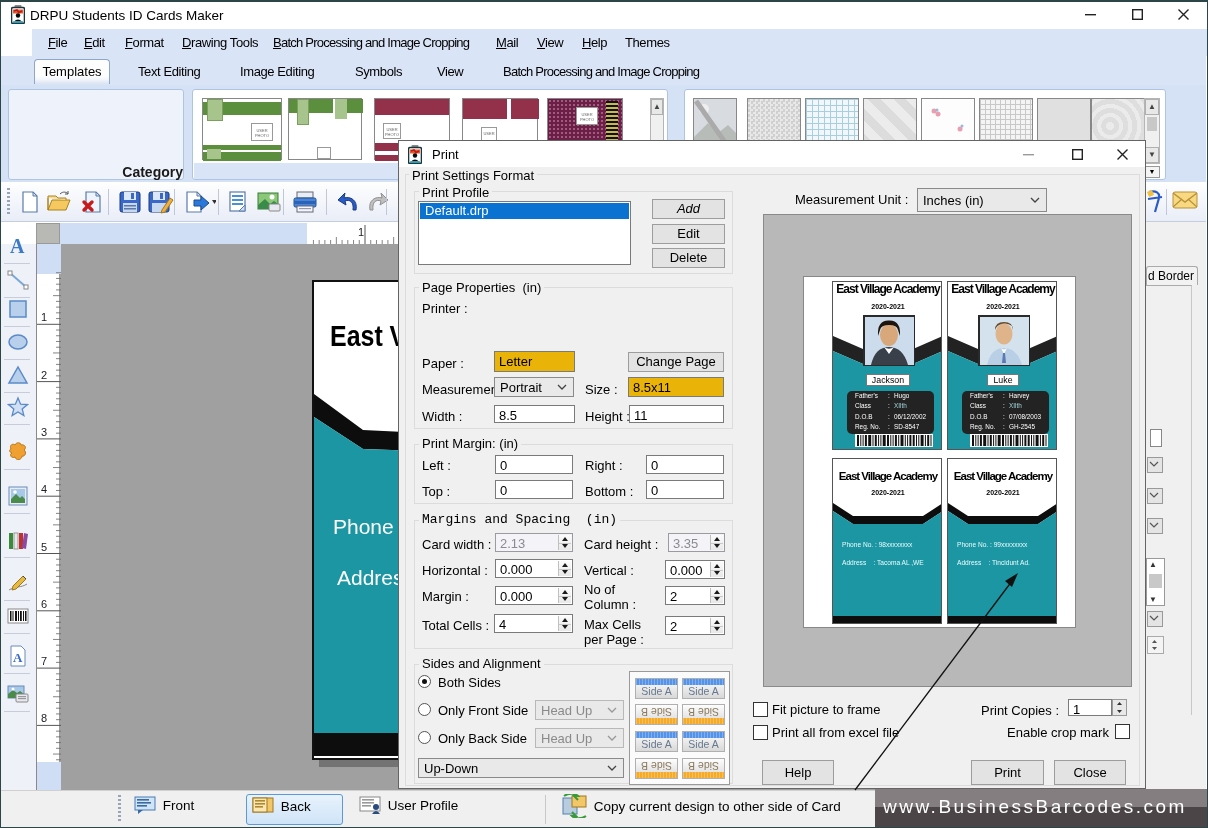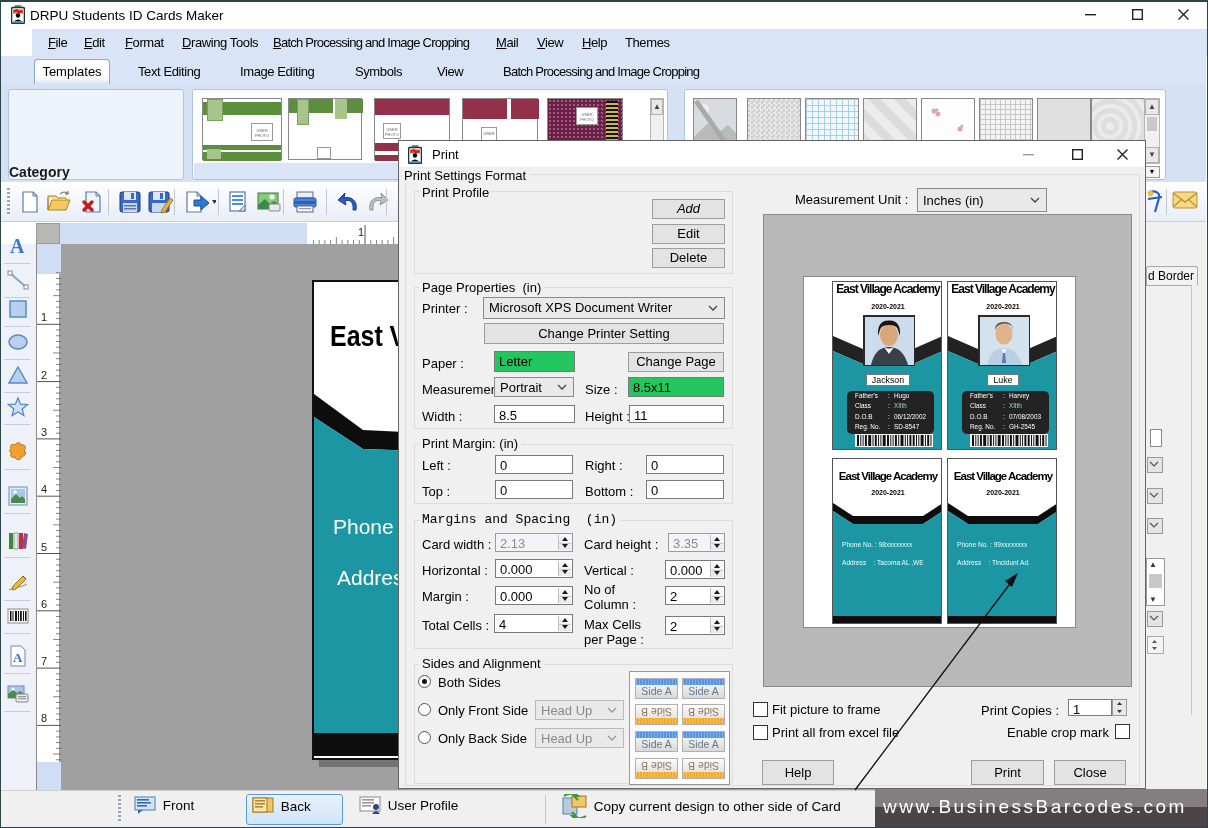--- a/index.html
+++ b/index.html
@@ -19,21 +19,21 @@
 #tabstrip { position:absolute; left:0; top:56px; width:1206px; height:29px; background:#d9e4f7; }
 #tabstrip .tab { position:absolute; top:3px; height:24px; font-size:13px; letter-spacing:-0.4px; }
 #tabstrip .tab.long { letter-spacing:-0.75px; }
 #tab-active { left:34px; top:3px; width:76px; height:25px; background:#fdfdfe; border:1px solid #8ea6c8; border-bottom:none; border-radius:4px 4px 0 0; text-align:center; padding-top:4px; position:absolute; box-shadow:inset 0 -8px 6px -6px #cdd9ee;}
 
 #temprow { position:absolute; left:0; top:85px; width:1206px; height:97px; background:#d5e2f6; }
 .tpanel { position:absolute; background:#eef3fb; border:1px solid #aec4e2; border-radius:3px; }
 #catlist { position:absolute; left:21px; top:10px; width:153px; height:61px; background:#fff; border:1px solid #707070; font-size:13px; }
 #catlist .sel { background:#0a6cd6; color:#fff; }
 #catlist div { padding:0 3px; height:15px; line-height:15px; }
-.catlabel { position:absolute; left:0; top:74px; width:100%; text-align:left; font-weight:bold; font-size:14px; color:#1a1a1a; }
+.catlabel { position:absolute; left:0; top:74px; width:100%; text-align:right; font-weight:bold; font-size:14px; color:#1a1a1a; }
 .thumb { position:absolute; top:8px; height:62px; background:#fff; border:1px solid #888; }
 .sb { position:absolute; background:#f0f0f0; border:1px solid #b5b5b5; }
 .sbbtn { position:absolute; left:0; width:100%; height:16px; background:#e8e8e8; border:1px solid #b0b0b0; font-size:8px; text-align:center; line-height:14px; color:#444; }
 
 #toolbar { position:absolute; left:0; top:183px; width:1206px; height:39px; background:linear-gradient(#fefefe,#e9edf7); border-bottom:1px solid #c6cede; }
 .tsep { position:absolute; top:6px; width:1px; height:26px; background:#c0c8d8; }
 .grip { position:absolute; left:7px; top:5px; width:3px; height:28px; background-image:repeating-linear-gradient(#9aa4b8 0 2px, transparent 2px 4px); }
 
 #corner { position:absolute; left:36px; top:223px; width:24px; height:21px; background:#b8b8b4; border:1px solid #999; }
 #hruler { position:absolute; left:60px; top:223px; width:1146px; height:21px; background:#cfdef5; }
@@ -53,21 +53,21 @@
 #wmark .b2 { position:absolute; left:0; top:18px; width:100%; height:21px; background:#4b4547; }
 #wmark .txt { position:absolute; left:8px; top:7px; width:100%; color:#fff; font-size:19px; letter-spacing:2.5px; }
 
 #dlg { position:absolute; left:398px; top:140px; width:748px; height:649px; background:#f0f0f0; border:1px solid #646464; z-index:30; }
 #dlgtitle { position:absolute; left:0; top:0; width:746px; height:26px; background:#fff; }
 #dlgtitle .t { position:absolute; left:33px; top:6px; font-size:13px; }
 .grp { position:absolute; border:1px solid #dcdcdc; }
 .lbl { position:absolute; font-size:13px; white-space:nowrap; }
 .btn { position:absolute; background:#e3e3e3; border:1px solid #9d9d9d; font-size:13px; text-align:center; }
 .tbox { position:absolute; background:#fff; border:1px solid #7a7a7a; font-size:13px; padding:2px 0 0 4px; }
-.tbox.ro { background:#22c55e; }
+.tbox.ro { background:#eab308; }
 .combo { position:absolute; background:#e9e9e9; border:1px solid #8a8a8a; font-size:13px; padding:2px 0 0 5px; }
 .combo .arr, .combo-arr { position:absolute; right:6px; top:4px; width:10px; height:10px; }
 .combo.dis { background:#e9e9e9; border-color:#b8b8b8; color:#8a8a8a; }
 .spinbox { position:absolute; background:#fff; border:1px solid #7a7a7a; font-size:13px; }
 .spinbox .val { position:absolute; left:4px; top:2px; }
 .spinbox.dis { background:#f4f4f8; border-color:#9a9aa0; color:#8a8a92; }
 .spin { position:absolute; right:1px; top:1px; width:13px; height:calc(100% - 2px); border-left:1px solid #c0c0c0; background:linear-gradient(#fbfbfb,#e8e8e8); }
 .spin:before { content:""; position:absolute; top:2px; left:2.5px; border-left:3.5px solid transparent; border-right:3.5px solid transparent; border-bottom:4px solid #1a1a1a; }
 .spin:after { content:""; position:absolute; bottom:2px; left:2.5px; border-left:3.5px solid transparent; border-right:3.5px solid transparent; border-top:4px solid #1a1a1a; }
 .spin i { position:absolute; top:50%; left:0; width:100%; height:1px; background:#c8c8c8; }
@@ -782,37 +782,34 @@
       </svg>
     <svg class="abs" style="left:673px;top:8px" width="11" height="11">
         <rect x="0.7" y="0.7" width="9.6" height="9.6" fill="none" stroke="#222" stroke-width="1.4"></rect>
       </svg>
     <svg class="abs" style="left:718px;top:8px" width="11" height="11">
         <path d="M0.5 0.5 L10.5 10.5 M10.5 0.5 L0.5 10.5" stroke="#222" stroke-width="1.4"></path>
       </svg>
   </div>
 
   <div class="grp" style="left:6px;top:33px;width:735px;height:612px;"></div>
-  <div class="lbl" style="left:2px;top:27px;background:#f0f0f0;padding:0 3px;">Print Settings Format</div>
+  <div class="lbl" style="left:10px;top:27px;background:#f0f0f0;padding:0 3px;">Print Settings Format</div>
 
   <div class="grp" style="left:15px;top:50px;width:319px;height:83px;"></div>
   <div class="lbl" style="left:20px;top:44px;background:#f0f0f0;padding:0 3px;">Print Profile</div>
+  <div class="abs" style="left:19px;top:60px;width:213px;height:64px;background:#fff;border:1px solid #7a7a7a;">
+    <div style="background:#0a72d0;color:#fff;height:16px;line-height:15px;padding-left:5px;margin:1px;">Default.drp</div>
+  </div>
   <div class="btn" style="left:253px;top:58px;width:73px;height:20px;line-height:18px;font-style:italic;">Add</div>
   <div class="btn" style="left:253px;top:83px;width:73px;height:20px;line-height:18px;">Edit</div>
   <div class="btn" style="left:253px;top:107px;width:73px;height:20px;line-height:18px;">Delete</div>
 
   <div class="grp" style="left:15px;top:146px;width:319px;height:142px;"></div>
   <div class="lbl" style="left:20px;top:139px;background:#f0f0f0;padding:0 3px;">Page Properties&nbsp; (in)</div>
   <div class="lbl" style="left:23px;top:160px;">Printer :</div>
-  <div class="combo" style="left:84px;top:156px;width:242px;height:22px;">Microsoft XPS Document Writer
-    <svg class="combo-arr" style="top:7px" width="10" height="6">
-        <path d="M1 1 L5 5 L9 1" stroke="#444" fill="none" stroke-width="1.3"></path>
-      </svg>
-  </div>
-  <div class="btn" style="left:85px;top:182px;width:240px;height:21px;line-height:19px;">Change Printer Setting</div>
   <div class="lbl" style="left:23px;top:215px;">Paper :</div>
   <div class="tbox ro" style="left:95px;top:210px;width:81px;height:21px;">Letter</div>
   <div class="btn" style="left:229px;top:211px;width:96px;height:20px;line-height:18px;">Change Page</div>
   <div class="lbl" style="left:23px;top:241px;">Measurement :</div>
   <div class="combo" style="left:95px;top:236px;width:80px;height:20px;">Portrait
     <svg class="combo-arr" style="top:6px" width="10" height="6">
         <path d="M1 1 L5 5 L9 1" stroke="#444" fill="none" stroke-width="1.3"></path>
       </svg>
   </div>
   <div class="lbl" style="left:186px;top:241px;">Size :</div>
@@ -901,20 +898,25 @@
   <div class="combo dis" style="left:136px;top:559px;width:89px;height:20px;">Head Up
     <svg class="combo-arr" style="top:6px" width="10" height="6">
         <path d="M1 1 L5 5 L9 1" stroke="#999" fill="none" stroke-width="1.3"></path>
       </svg>
   </div>
   <div class="radio" style="left:19px;top:590px;"></div>
   <div class="lbl" style="left:39px;top:590px;">Only Back Side</div>
   <div class="combo dis" style="left:136px;top:587px;width:89px;height:20px;">Head Up
     <svg class="combo-arr" style="top:6px" width="10" height="6">
         <path d="M1 1 L5 5 L9 1" stroke="#999" fill="none" stroke-width="1.3"></path>
+      </svg>
+  </div>
+  <div class="combo" style="left:19px;top:617px;width:206px;height:20px;">Up-Down
+    <svg class="combo-arr" style="top:6px" width="10" height="6">
+        <path d="M1 1 L5 5 L9 1" stroke="#444" fill="none" stroke-width="1.3"></path>
       </svg>
   </div>
 
   <div class="abs" style="left:230px;top:530px;width:101px;height:114px;background:#fbfbfb;border:1px solid #9a9a9a;" id="sidepanel">
       <div class="abs" style="left: 5px; top: 6px; width: 43px; height: 21px; background: linear-gradient(rgb(253, 253, 253), rgb(216, 216, 216)); border: 1px solid rgb(176, 176, 176); overflow: hidden;">
         <div style="height:6px;background:#5593e8;background-image:repeating-linear-gradient(90deg,rgba(255,255,255,.25) 0 1px,transparent 1px 3px);"></div>
         <div style="font-size:10.5px;color:#66788f;text-align:center;margin-top:0px;">Side A</div>
       </div>
       <div class="abs" style="left: 52px; top: 6px; width: 43px; height: 21px; background: linear-gradient(rgb(253, 253, 253), rgb(216, 216, 216)); border: 1px solid rgb(176, 176, 176); overflow: hidden;">
         <div style="height:6px;background:#5593e8;background-image:repeating-linear-gradient(90deg,rgba(255,255,255,.25) 0 1px,transparent 1px 3px);"></div>

